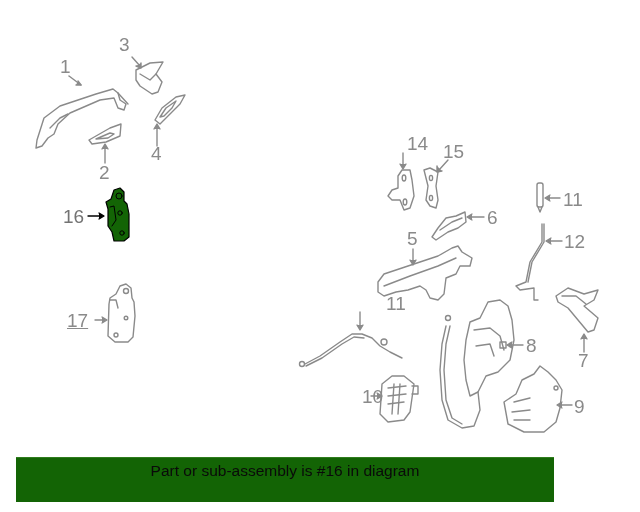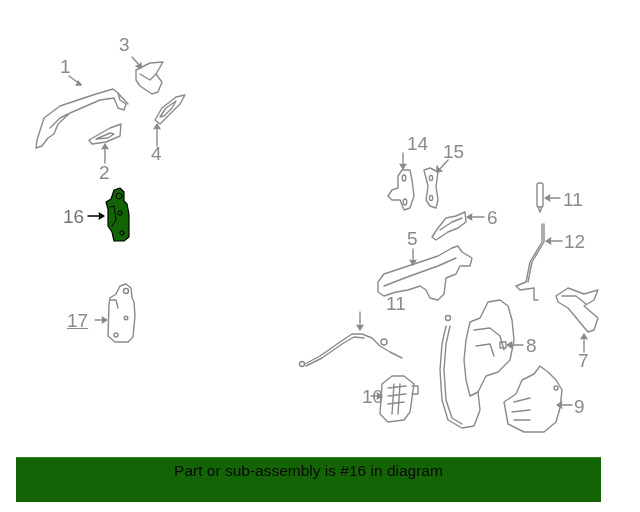--- a/index.html
+++ b/index.html
@@ -2,21 +2,21 @@
 <html><head>
 <meta charset="utf-8">
 <style>
   html, body { margin: 0; padding: 0; background: #ffffff; }
   body { width: 640px; height: 512px; position: relative; overflow: hidden;
          font-family: "Liberation Sans", sans-serif; }
   #diagram { position: absolute; left: 0; top: 0; width: 640px; height: 512px; }
   .callout { position: absolute; font-size: 19px; color: #8a8a8a; line-height: 1;
              font-family: "Liberation Sans", sans-serif; }
   .callout.active { color: #737373; }
-  #banner { position: absolute; left: 16px; top: 457px; width: 585px; height: 45px;
+  #banner { position: absolute; left: 16px; top: 457px; width: 538px; height: 45px;
             background: #136405; border-top: 1px solid #2f7d1d; text-align: center;
             color: #0a0a0a; font-size: 15.5px; line-height: 18px; padding-top: 4px;
             box-sizing: border-box; }
   #banner div { white-space: nowrap; }
 </style>
 </head>
 <body>
 
 <div id="diagram">
   <svg width="640" height="512" viewBox="0 0 640 512" xmlns="http://www.w3.org/2000/svg" fill="none" stroke="#8a8a8a" stroke-width="1.4" stroke-linejoin="round" stroke-linecap="round">

